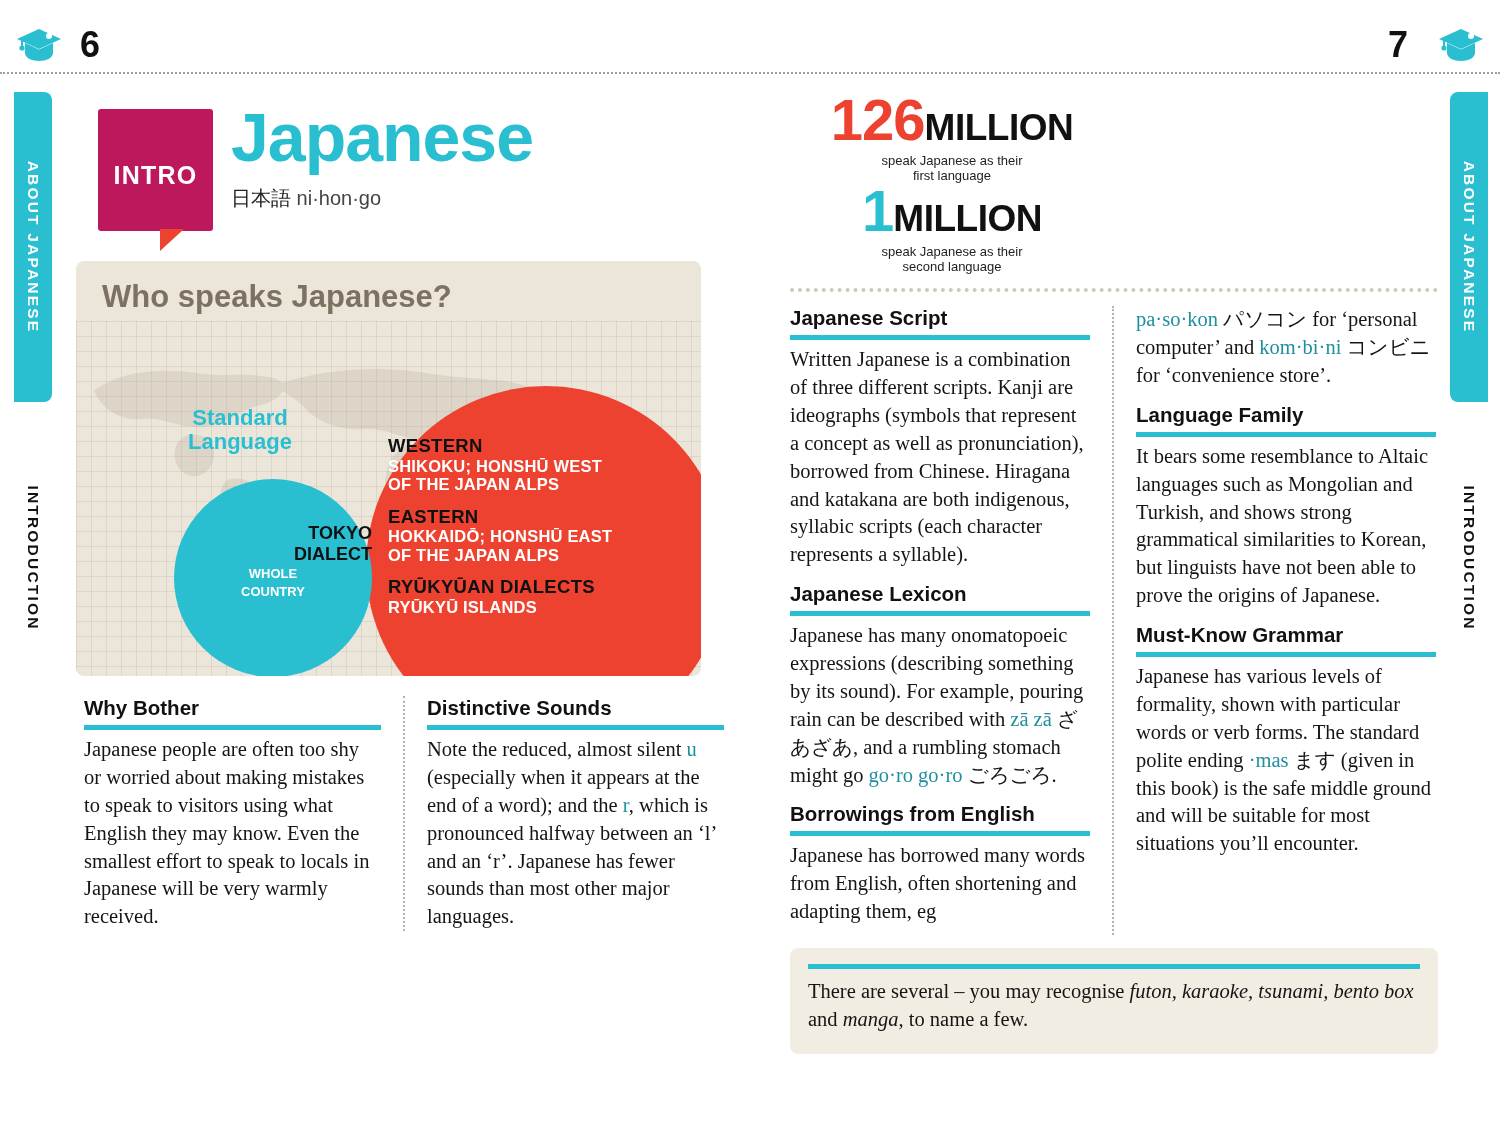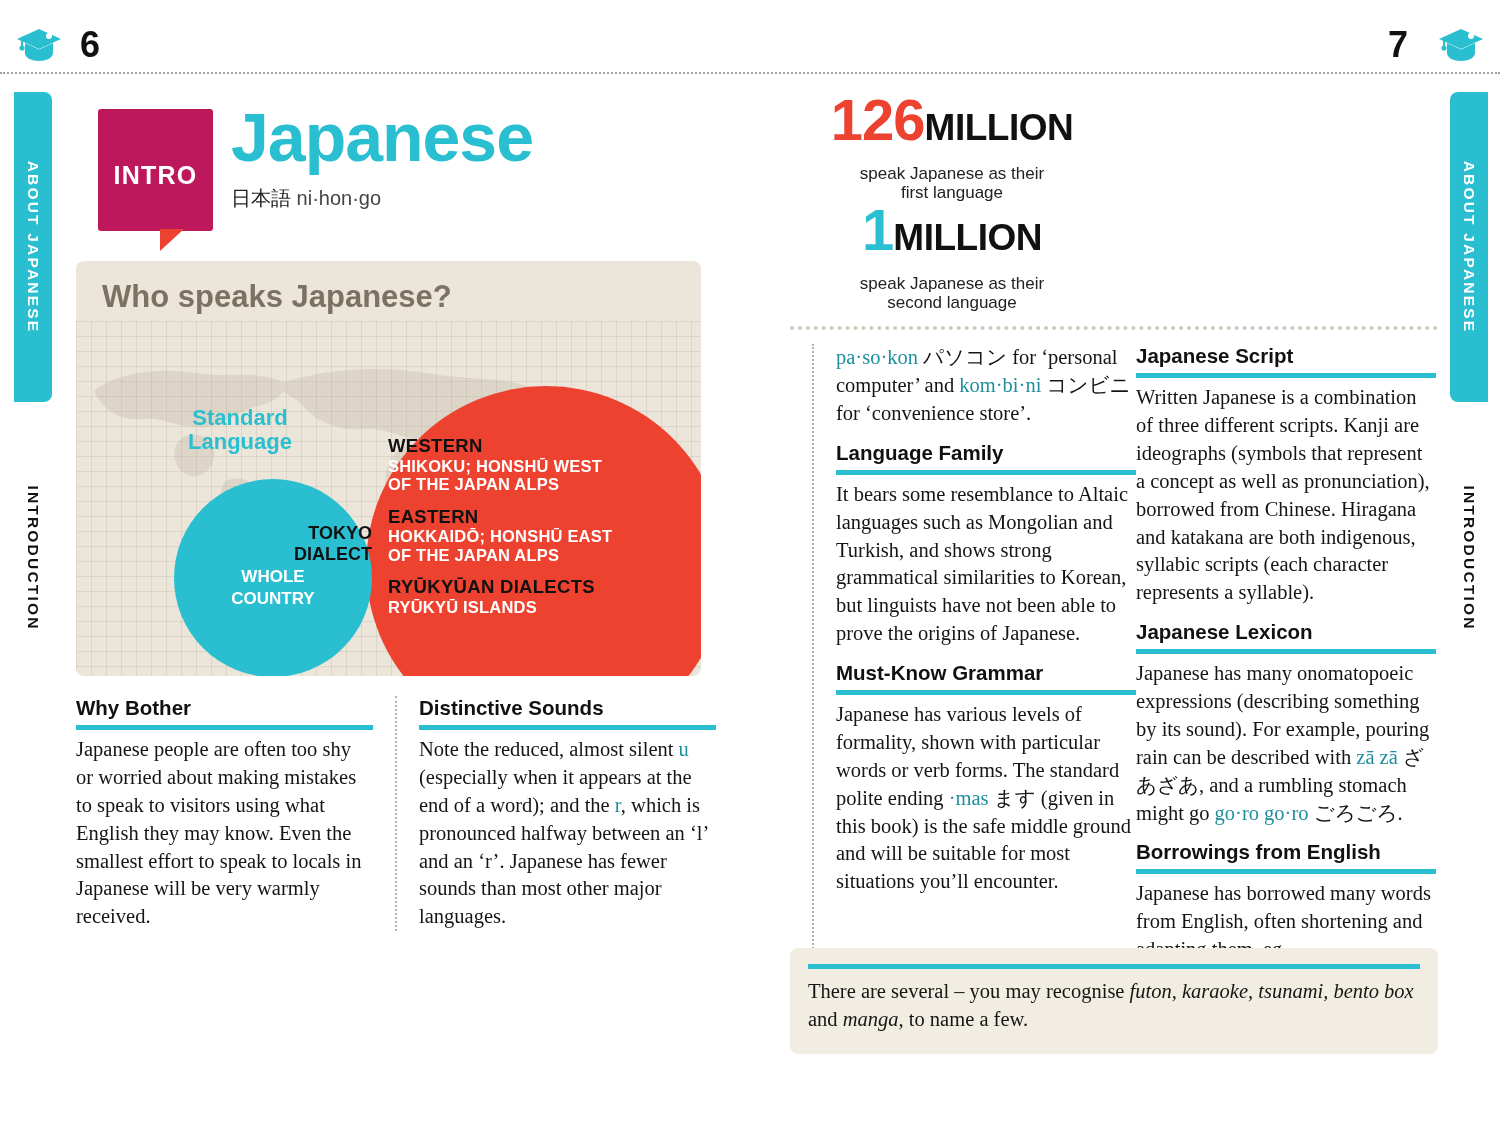--- a/index.html
+++ b/index.html
@@ -75,48 +75,48 @@
     color:#29bfd1;font-weight:bold;font-size:22px;line-height:1.08;}
   .lbl-reg{position:absolute;left:355px;top:85px;width:230px;text-align:center;
     color:#ee4230;font-weight:bold;font-size:22px;line-height:1.08;}
 
   .circle{position:absolute;border-radius:50%;}
   .circle.teal{left:98px;top:218px;width:198px;height:198px;background:#29bfd1;}
   .circle.red{left:290px;top:125px;width:360px;height:360px;background:#ee4230;}
 
   .teal-txt{position:absolute;left:98px;top:262px;width:198px;text-align:center;}
   .teal-txt .a{color:#111;font-weight:bold;font-size:18px;line-height:1.14;text-align:right;}
-  .teal-txt .b{color:#fff;font-weight:bold;font-size:17px;line-height:1.14;margin-top:3px;}
+  .teal-txt .b{color:#fff;font-weight:bold;font-size:13px;line-height:1.14;margin-top:3px;}
 
   .red-txt{position:absolute;left:312px;top:175px;width:340px;}
   .dl{margin-bottom:13px;}
   .dl .a{color:#111;font-weight:bold;font-size:18.5px;line-height:1.12;letter-spacing:.3px;}
   .dl .b{color:#fff;font-weight:bold;font-size:16.5px;line-height:1.12;letter-spacing:.2px;}
 
-  .cols{position:absolute;left:0;top:600px;width:640px;display:flex;}
+  .cols{position:absolute;left:8px;top:600px;width:640px;display:flex;}
   .col{width:300px;}
   .col.second{margin-left:22px;padding-left:22px;
     border-left:2px dotted #b3b3b3;}
   h3.sec{font-size:20.5px;font-weight:bold;color:#111;margin:0 0 5px 0;}
   .ul{height:5px;background:#29bfd1;margin:0 0 6px 0;}
   p.body{
     margin:0;font-family:"Liberation Serif",serif;font-size:20.5px;
     line-height:1.36;color:#151515;
   }
   .tealword{color:#1f8f9e;}
 
   
   .rp{position:absolute;left:790px;top:92px;width:648px;}
   .stats{display:flex;flex-direction:column;}
   .stat{width:50%;text-align:center;}
   .stat .num{font-size:58px;font-weight:bold;line-height:.95;letter-spacing:-1px;}
   .stat .num.red{color:#ee4230;}
   .stat .num.teal{color:#29bfd1;}
   .stat .unit{font-size:37px;font-weight:bold;color:#111;letter-spacing:-.5px;}
-  .stat .cap2{font-size:17px;color:#222;line-height:1.12;margin-top:15px;}
+  .stat .cap2{font-size:13px;color:#222;line-height:1.12;margin-top:5px;}
   .dotrule{margin-top:14px;border-top:4px dotted #cfc9ba;height:0;}
 
   .rcols{display:flex;margin-top:14px;}
   .rcol{width:300px;}
   .rcol.second{margin-left:22px;padding-left:22px;border-left:2px dotted #b3b3b3;}
   .rcol h3.sec{margin-top:0;}
   .rcol .blk{margin-bottom:13px;}
   .rcol .blk.tight{margin-bottom:9px;}
 
   .donations{
@@ -266,57 +266,57 @@
         <div><span class="num teal">1</span><span class="unit">MILLION</span></div>
         <div class="cap2">
           <div>speak Japanese as their</div>
           <div>second language</div>
         </div>
       </div>
     </div>
     <div class="dotrule"></div>
 
     <div class="rcols">
-      <div class="rcol second">
-
-        <div class="blk">
-          <p class="body"><span class="tealword">pa·so·kon</span><span> パソコン  for ‘personal computer’ and </span><span class="tealword">kom·bi·ni</span><span> コンビニ  for ‘convenience store’.</span></p>
-        </div>
-
-        <div class="blk">
-          <h3 class="sec">Language Family</h3>
-          <div class="ul"></div>
-          <p class="body">It bears some resemblance to Altaic languages such as Mongolian and Turkish, and shows strong grammatical similarities to Korean, but linguists have not been able to prove the origins of Japanese.</p>
-        </div>
-
-        <div class="blk">
-          <h3 class="sec">Must-Know Grammar</h3>
-          <div class="ul"></div>
-          <p class="body"><span>Japanese has various levels of formality, shown with particular words or verb forms. The standard polite ending </span><span class="tealword">·mas</span><span> ます  (given in this book) is the safe middle ground and will be suitable for most situations you’ll encounter.</span></p>
-        </div>
-      </div>
-
       <div class="rcol">
 
         <div class="blk">
           <h3 class="sec">Japanese Script</h3>
           <div class="ul"></div>
           <p class="body">Written Japanese is a combination of three different scripts. Kanji are ideographs (symbols that represent a concept as well as pronunciation), borrowed from Chinese. Hiragana and katakana are both indigenous, syllabic scripts (each character represents a syllable).</p>
         </div>
 
         <div class="blk">
           <h3 class="sec">Japanese Lexicon</h3>
           <div class="ul"></div>
           <p class="body"><span>Japanese has many onomatopoeic expressions (describing something by its sound). For example, pouring rain can be described with </span><span class="tealword">zā zā</span><span> ざあざあ, and a rumbling stomach might go </span><span class="tealword">go·ro go·ro</span><span> ごろごろ.</span></p>
         </div>
 
         <div class="blk tight">
           <h3 class="sec">Borrowings from English</h3>
           <div class="ul"></div>
           <p class="body">Japanese has borrowed many words from English, often shortening and adapting them, eg </p>
+        </div>
+      </div>
+
+      <div class="rcol second">
+
+        <div class="blk">
+          <p class="body"><span class="tealword">pa·so·kon</span><span> パソコン  for ‘personal computer’ and </span><span class="tealword">kom·bi·ni</span><span> コンビニ  for ‘convenience store’.</span></p>
+        </div>
+
+        <div class="blk">
+          <h3 class="sec">Language Family</h3>
+          <div class="ul"></div>
+          <p class="body">It bears some resemblance to Altaic languages such as Mongolian and Turkish, and shows strong grammatical similarities to Korean, but linguists have not been able to prove the origins of Japanese.</p>
+        </div>
+
+        <div class="blk">
+          <h3 class="sec">Must-Know Grammar</h3>
+          <div class="ul"></div>
+          <p class="body"><span>Japanese has various levels of formality, shown with particular words or verb forms. The standard polite ending </span><span class="tealword">·mas</span><span> ます  (given in this book) is the safe middle ground and will be suitable for most situations you’ll encounter.</span></p>
         </div>
       </div>
     </div>
   </div>
 
   <div class="donations">
     <div class="ul"></div>
     <p class="body"><span>There are several – you may recognise </span><em class="it">futon, karaoke, tsunami, bento box</em><span> and </span><em class="it">manga,</em><span> to name a few.</span></p>
   </div>
 

